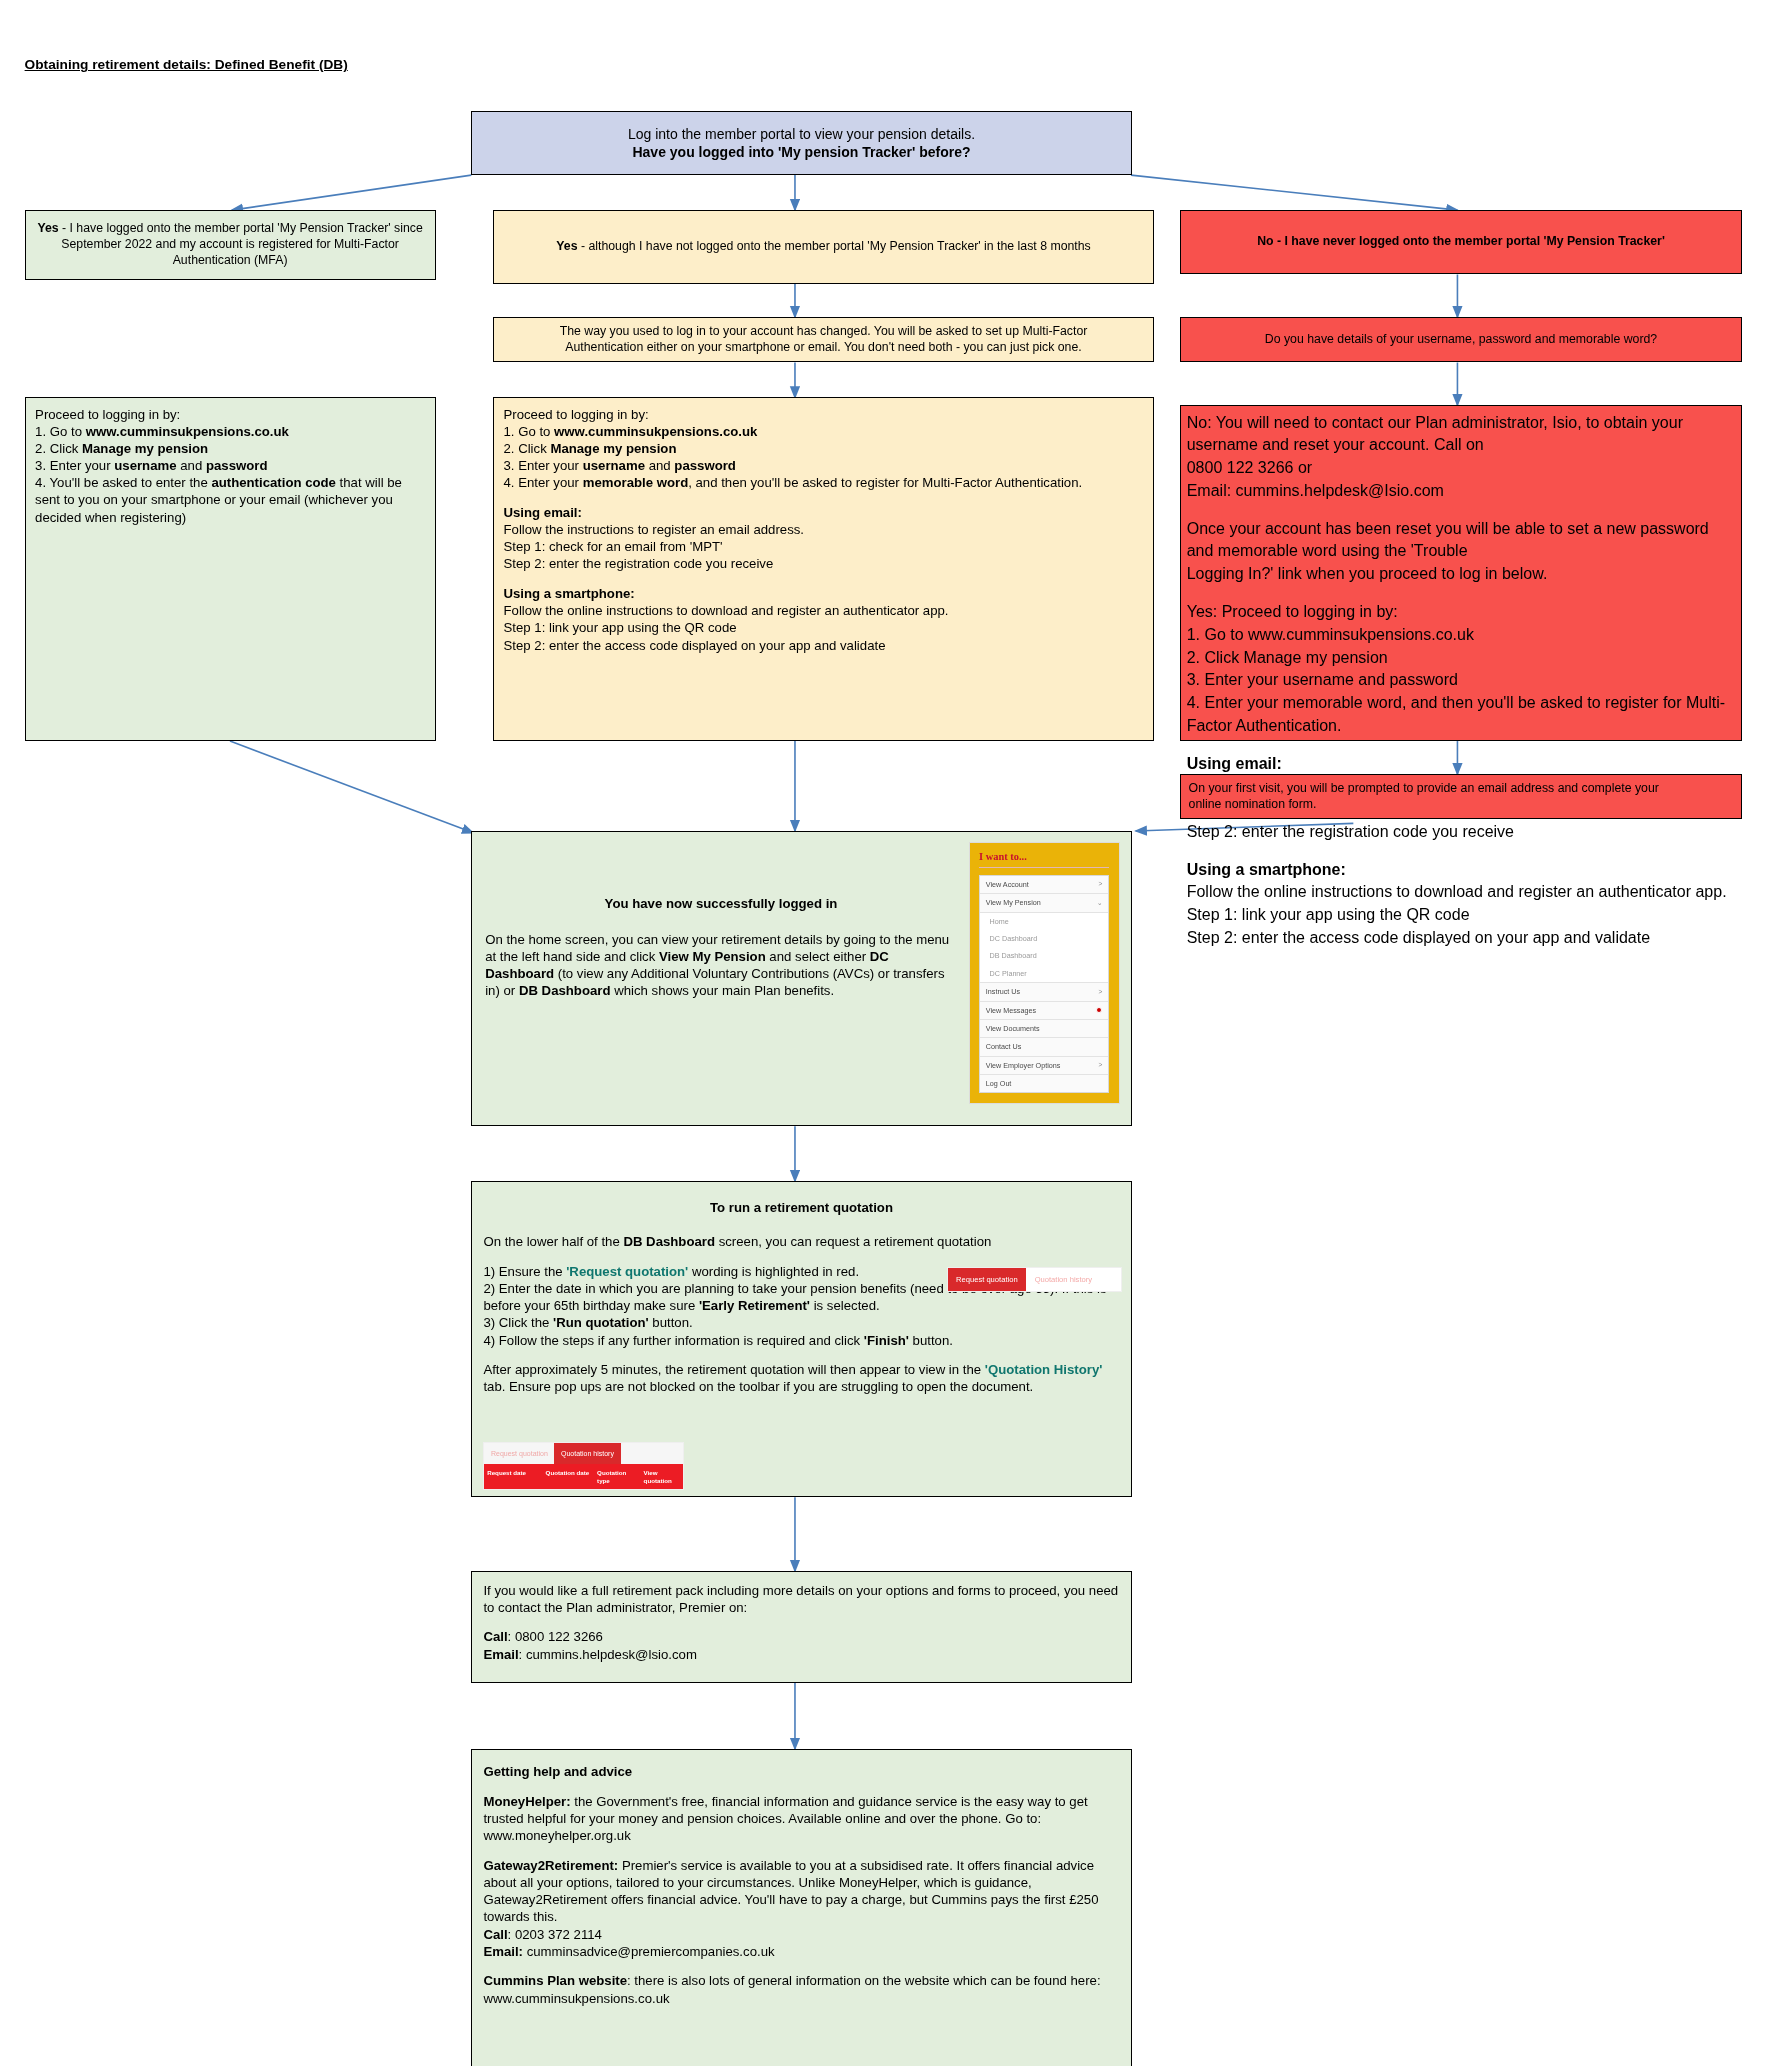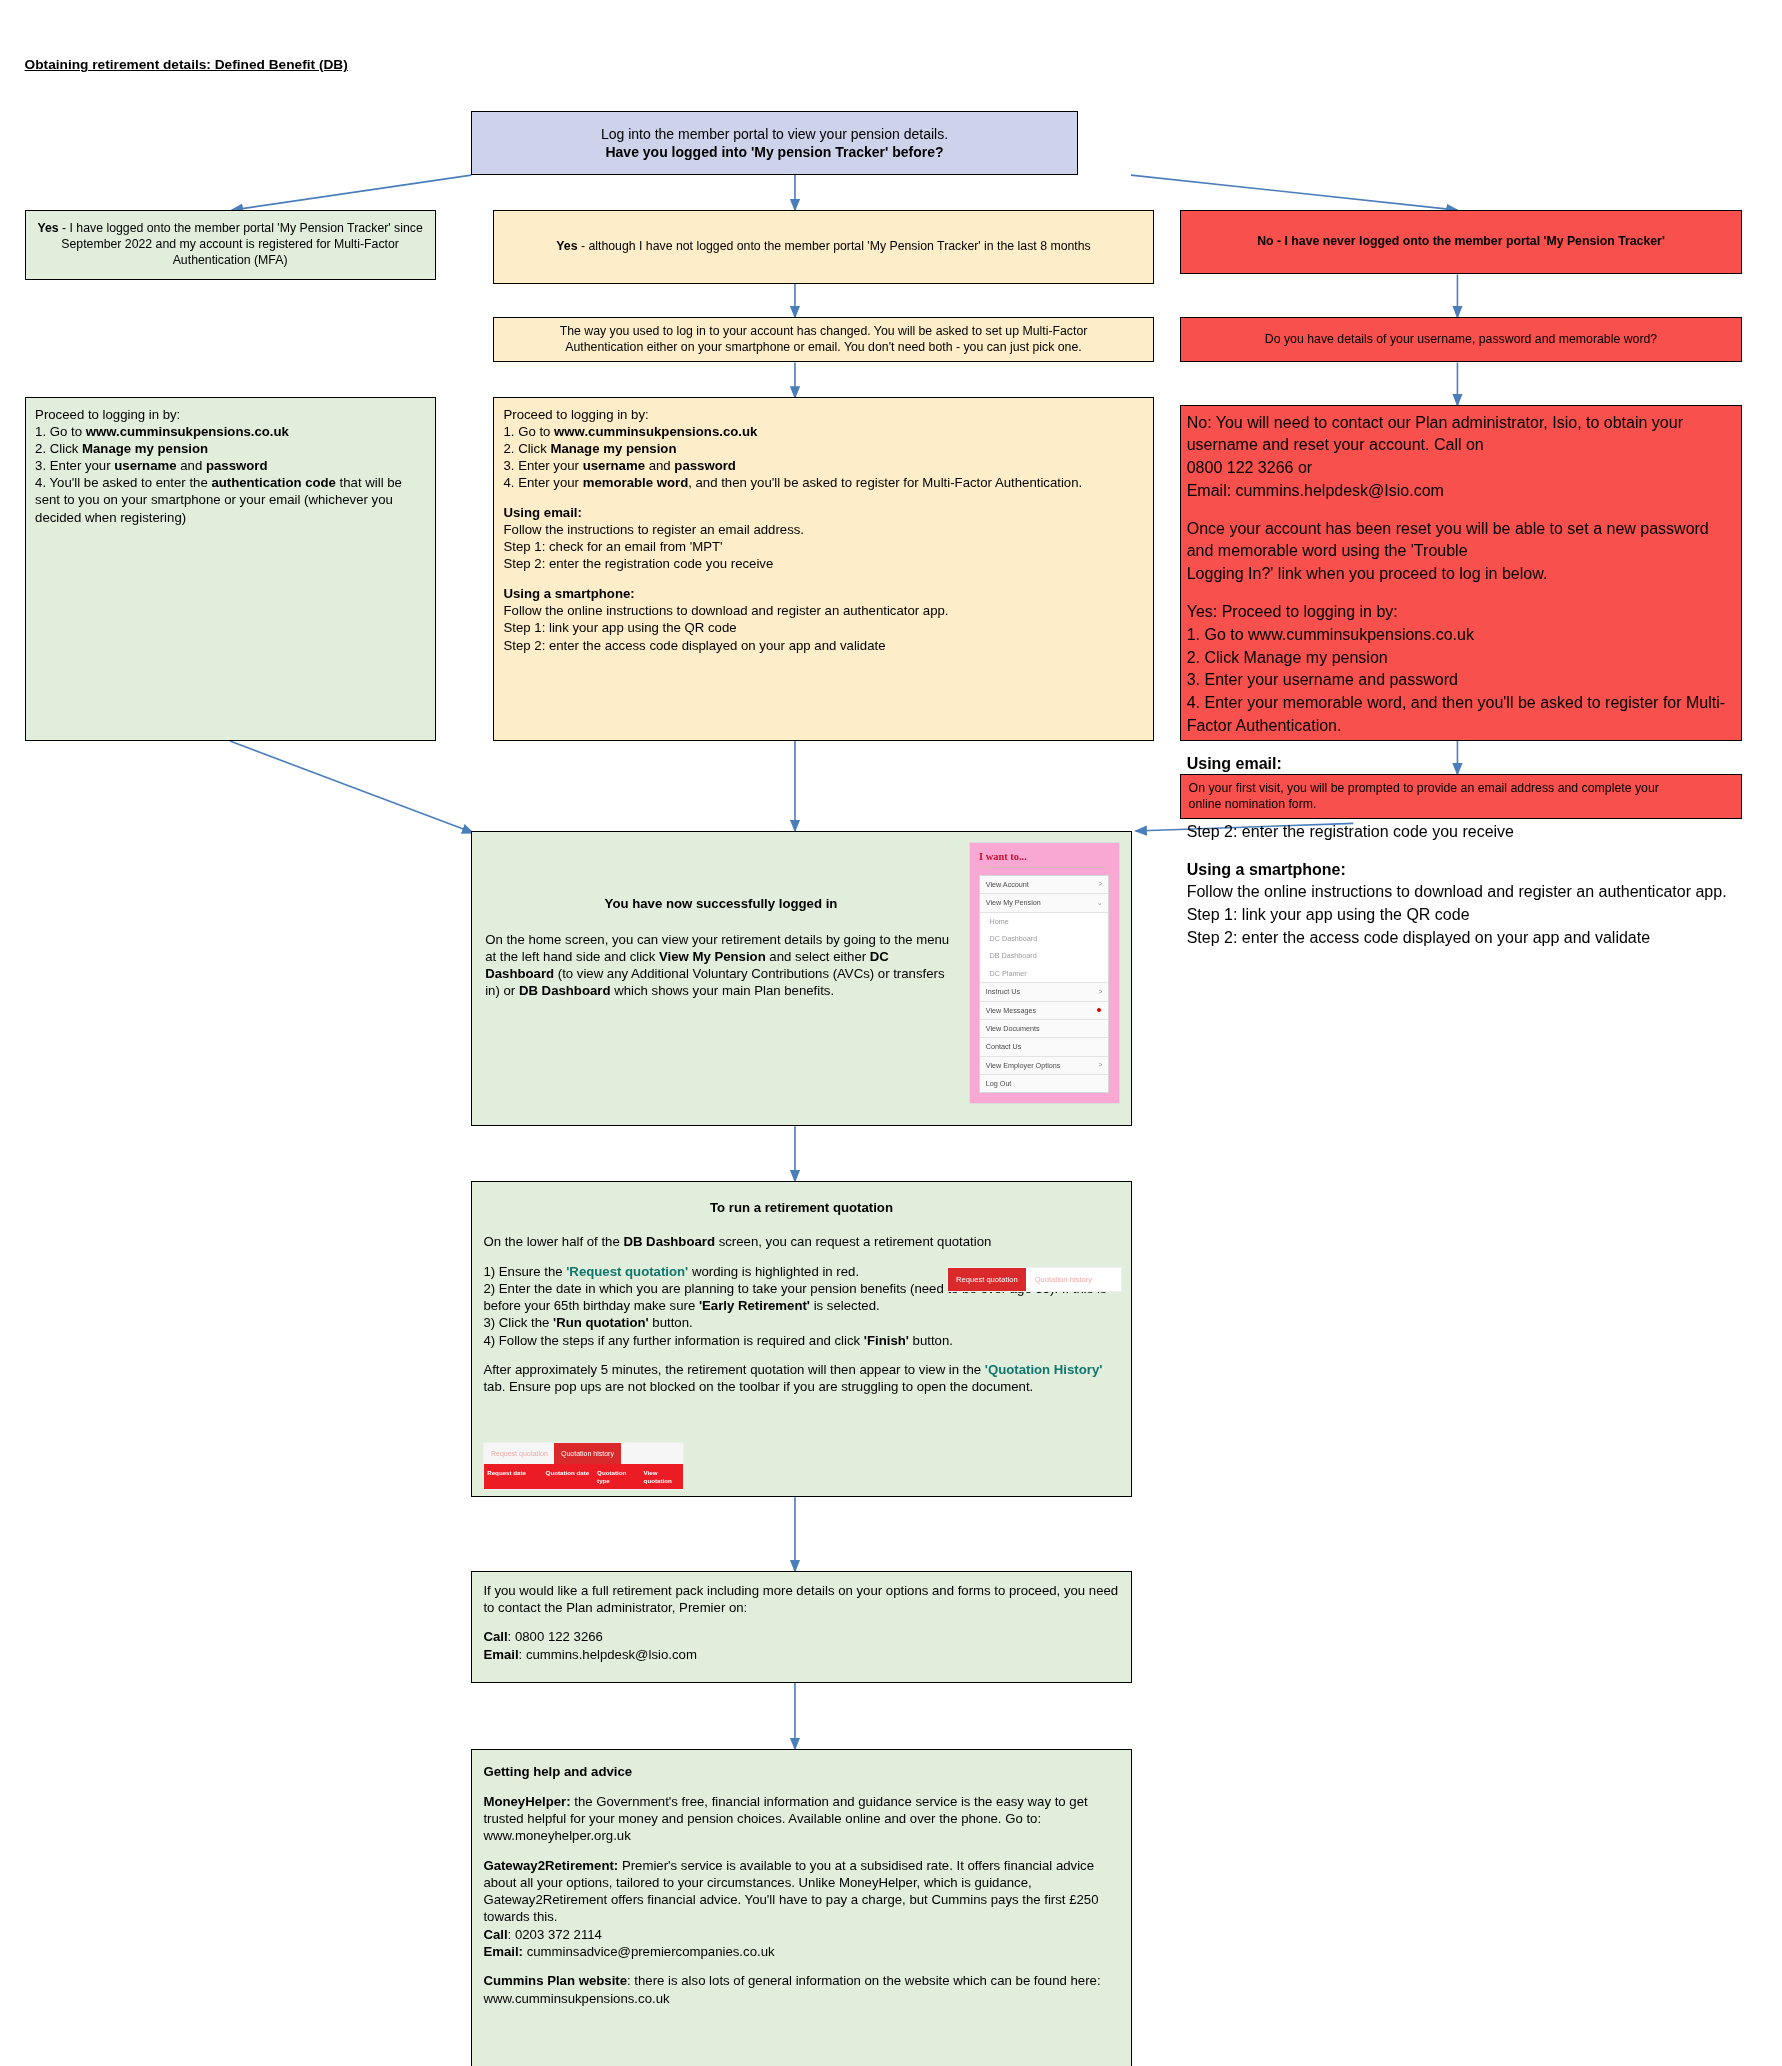--- a/index.html
+++ b/index.html
@@ -44,21 +44,21 @@
     position:absolute; left:24.6px; top:57px;
     font-size:13.7px; font-weight:bold;
     text-decoration: underline;
     white-space: nowrap;
     z-index:3;
   }
 
   
   .menu-mock {
     position:absolute; right:11.4px; top:9.5px;
-    width:151px; background:#f9a8d4;
+    width:151px; background:#eab308;
     border:0.9px solid #dcdcdc;
     padding:7.6px 9.5px 9.5px 9.5px;
     font-family:"Liberation Serif", serif;
   }
   .menu-title {
     color:#c8102e; font-weight:bold; font-size:10.4px;
     padding-bottom:3.8px; border-bottom:0.9px solid #e2b6b6; margin-bottom:6.6px;
   }
   .menu-list { border:0.9px solid #d8d8d8; }
   .menu-row {
@@ -140,21 +140,21 @@
       <path d="M1430,870 L1200,878"></path>
 
       <path d="M840,1190 L840,1248"></path>
 
       <path d="M840,1582 L840,1660"></path>
 
       <path d="M840,1778 L840,1848"></path>
     </g>
   </svg>
 
-  <div class="node blue t-center vcenter f15" style="left:471px; top:111px; width:607px; height:64px;">
+  <div class="node blue t-center vcenter f15" style="left:471px; top:111px; width:661px; height:64px;">
     <div>Log into the member portal to view your pension details.</div>
     <div style="font-weight:bold;">Have you logged into 'My pension Tracker' before?</div>
   </div>
 
   <div class="node green t-center vcenter f13" style="left:24.6px; top:210px; width:411px; height:70px;">
     <div>
       <b>Yes</b><span> - I have logged onto the member portal 'My Pension Tracker' since September 2022 and my account is registered for Multi-Factor Authentication (MFA)</span>
     </div>
   </div>
 

